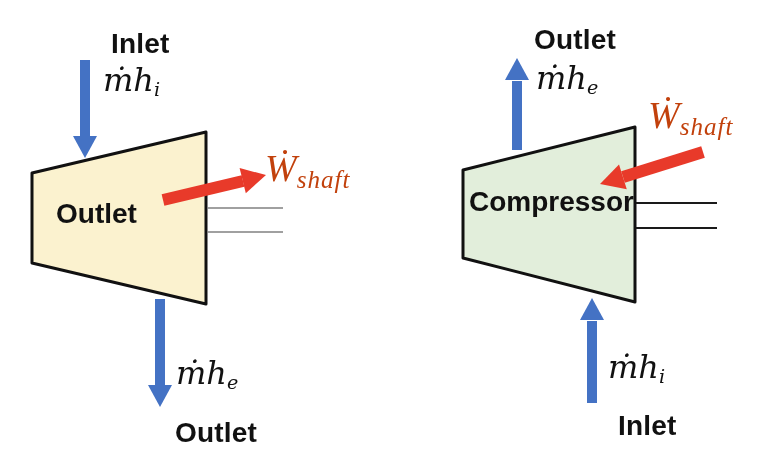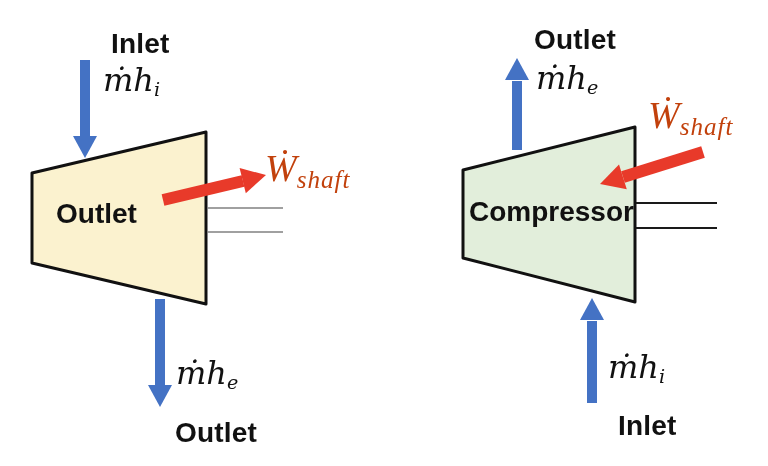--- a/index.html
+++ b/index.html
@@ -56,21 +56,21 @@
   #t-inlet-label   { left: 63px;  top: 30px;  }
   #t-inflow        { left: 103px; top: 64px;  }
   #t-name          { left: 56px;  top: 200px; }
   #t-work          { left: 265px; top: 149px; }
   #t-outflow       { left: 176px; top: 357px; }
   #t-outlet-label  { left: 127px; top: 419px; }
 
   #c-outlet-label  { left: 486px; top: 26px;  }
   #c-outflow       { left: 536px; top: 62px;  }
   #c-work          { left: 648px; top: 96px;  }
-  #c-name          { left: 469px; top: 198px; }
+  #c-name          { left: 469px; top: 188px; }
   #c-inflow        { left: 608px; top: 351px; }
   #c-inlet-label   { left: 570px; top: 412px; }
 </style>
 </head>
 <body>
 
 <div class="canvas">
 
   <svg width="768" height="466" viewBox="0 0 768 466">
 

